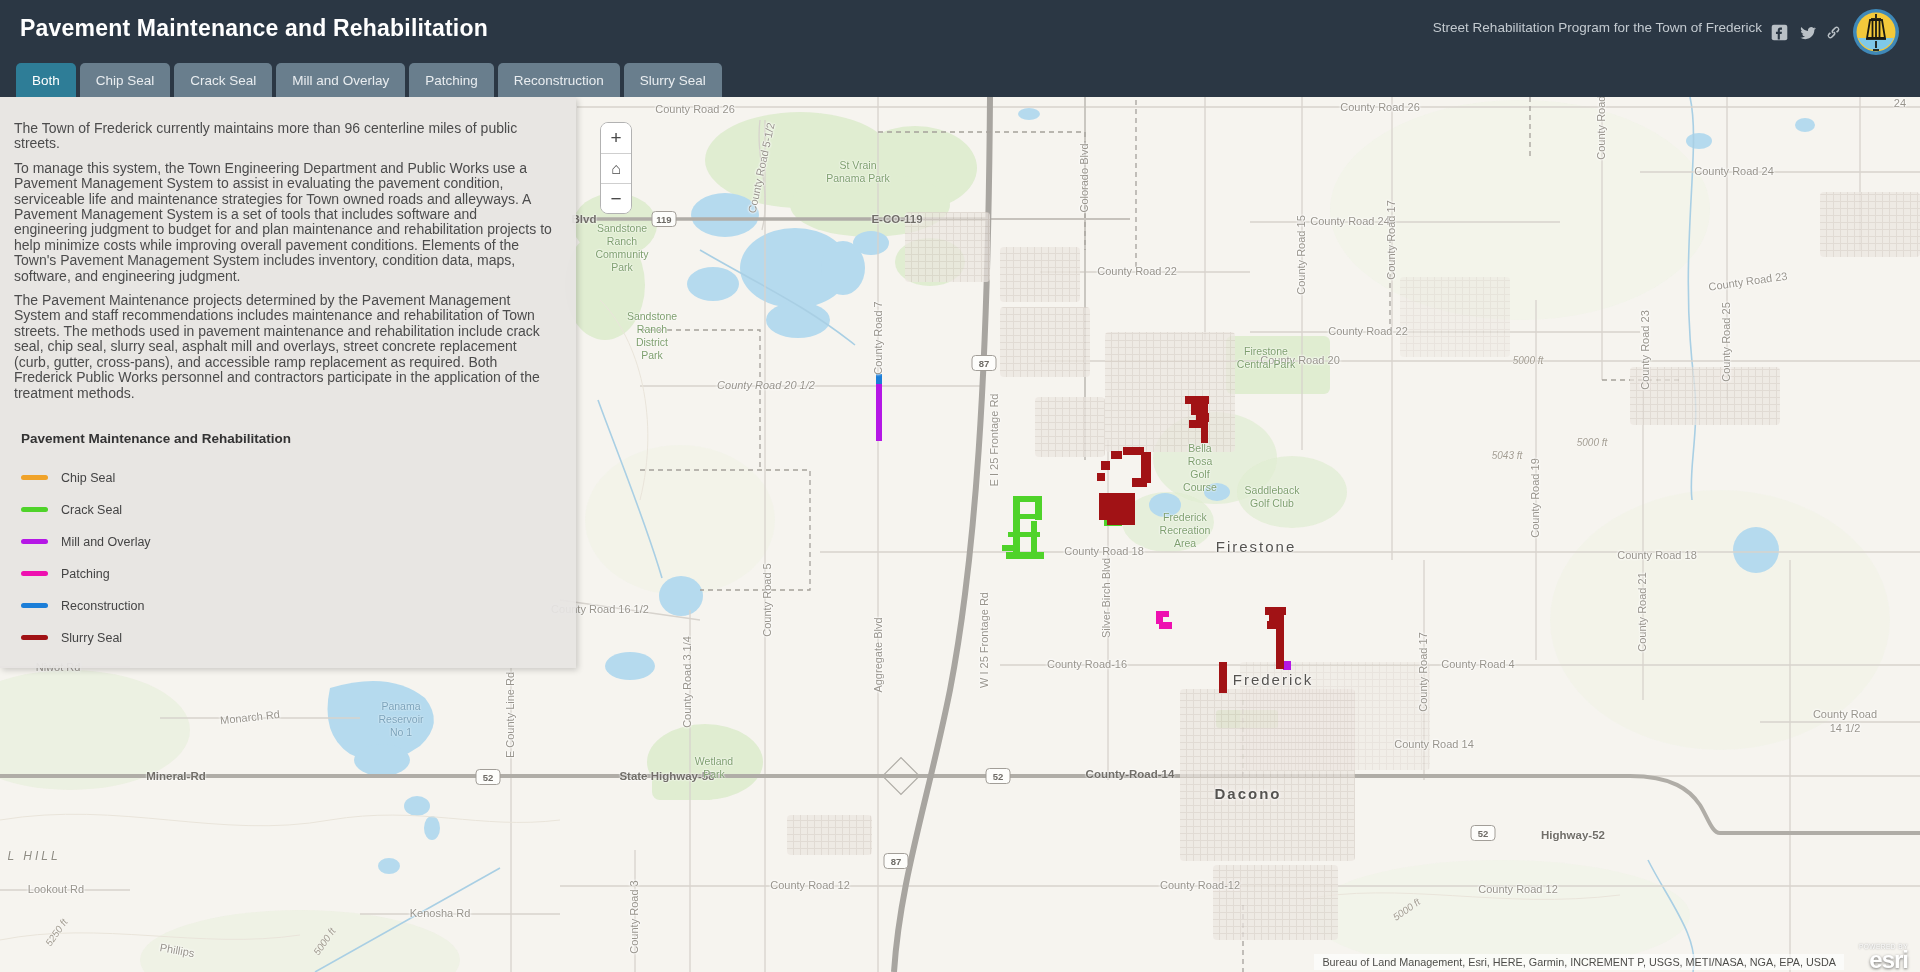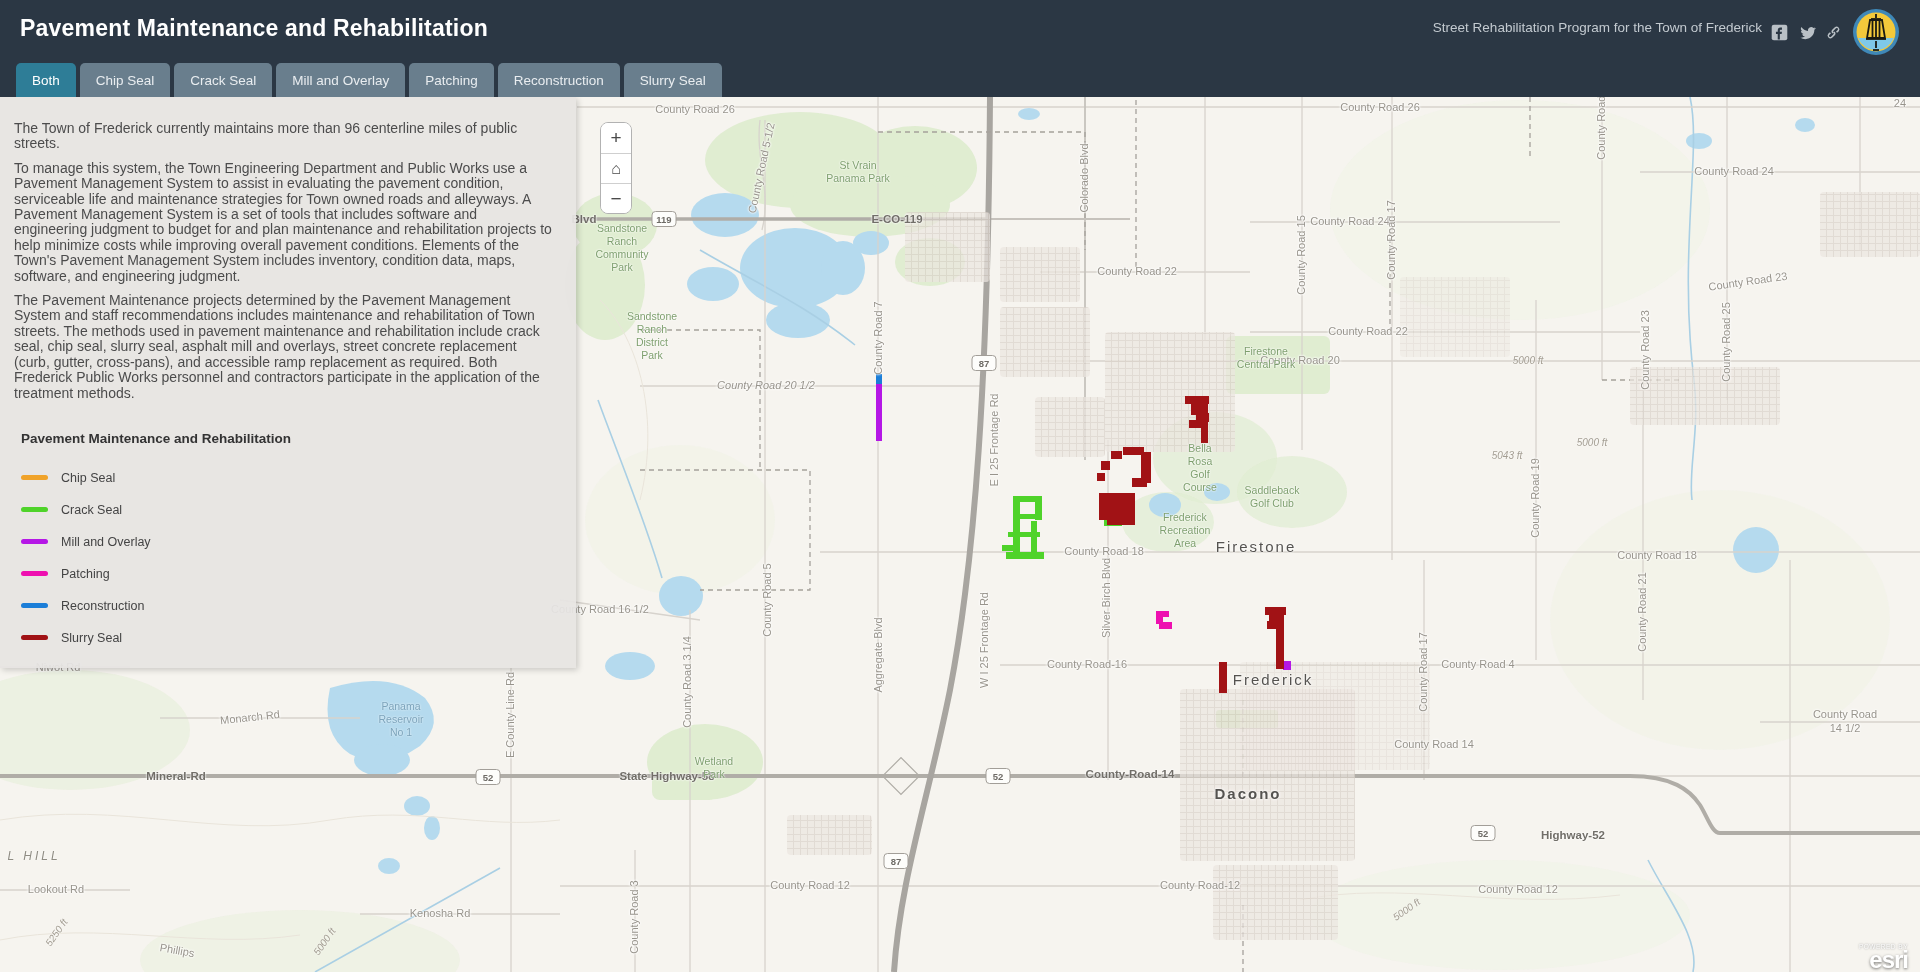--- a/index.html
+++ b/index.html
@@ -339,20 +339,21 @@
       <div class="pseg" title="Slurry Seal" style="left: 1276px; top: 514px; width: 8px; height: 58px; background: rgb(161, 18, 21);"></div>
       <div class="pseg" title="Slurry Seal" style="left: 1219px; top: 565px; width: 8px; height: 31px; background: rgb(161, 18, 21);"></div>
     </div>
 
   <div id="zoomctl">
     <div class="zbtn">+</div>
     <div class="zbtn" id="home-btn">⌂</div>
     <div class="zbtn">−</div>
   </div>
 
+  <div id="attrib">Bureau of Land Management, Esri, HERE, Garmin, INCREMENT P, USGS, METI/NASA, NGA, EPA, USDA</div>
   <div id="esri-logo">
     <div id="powered-by">POWERED BY</div>
     <div id="esri-word">esri</div>
   </div>
 
   <div id="panel">
     <p>The Town of Frederick currently maintains more than 96 centerline miles of public streets.</p>
     <p>To manage this system, the Town Engineering Department and Public Works use a Pavement Management System to assist in evaluating the pavement condition, serviceable life and maintenance strategies for Town owned roads and alleyways. A Pavement Management System is a set of tools that includes software and engineering judgment to budget for and plan maintenance and rehabilitation projects to help minimize costs while improving overall pavement conditions. Elements of the Town's Pavement Management System includes inventory, condition data, maps, software, and engineering judgment.</p>
     <p>The Pavement Maintenance projects determined by the Pavement Management System and staff recommendations includes maintenance and rehabilitation of Town streets. The methods used in pavement maintenance and rehabilitation include crack seal, chip seal, slurry seal, asphalt mill and overlays, street concrete replacement (curb, gutter, cross-pans), and accessible ramp replacement as required. Both Frederick Public Works personnel and contractors participate in the application of the treatment methods.</p>
     <div id="legend-title">Pavement Maintenance and Rehabilitation</div>

